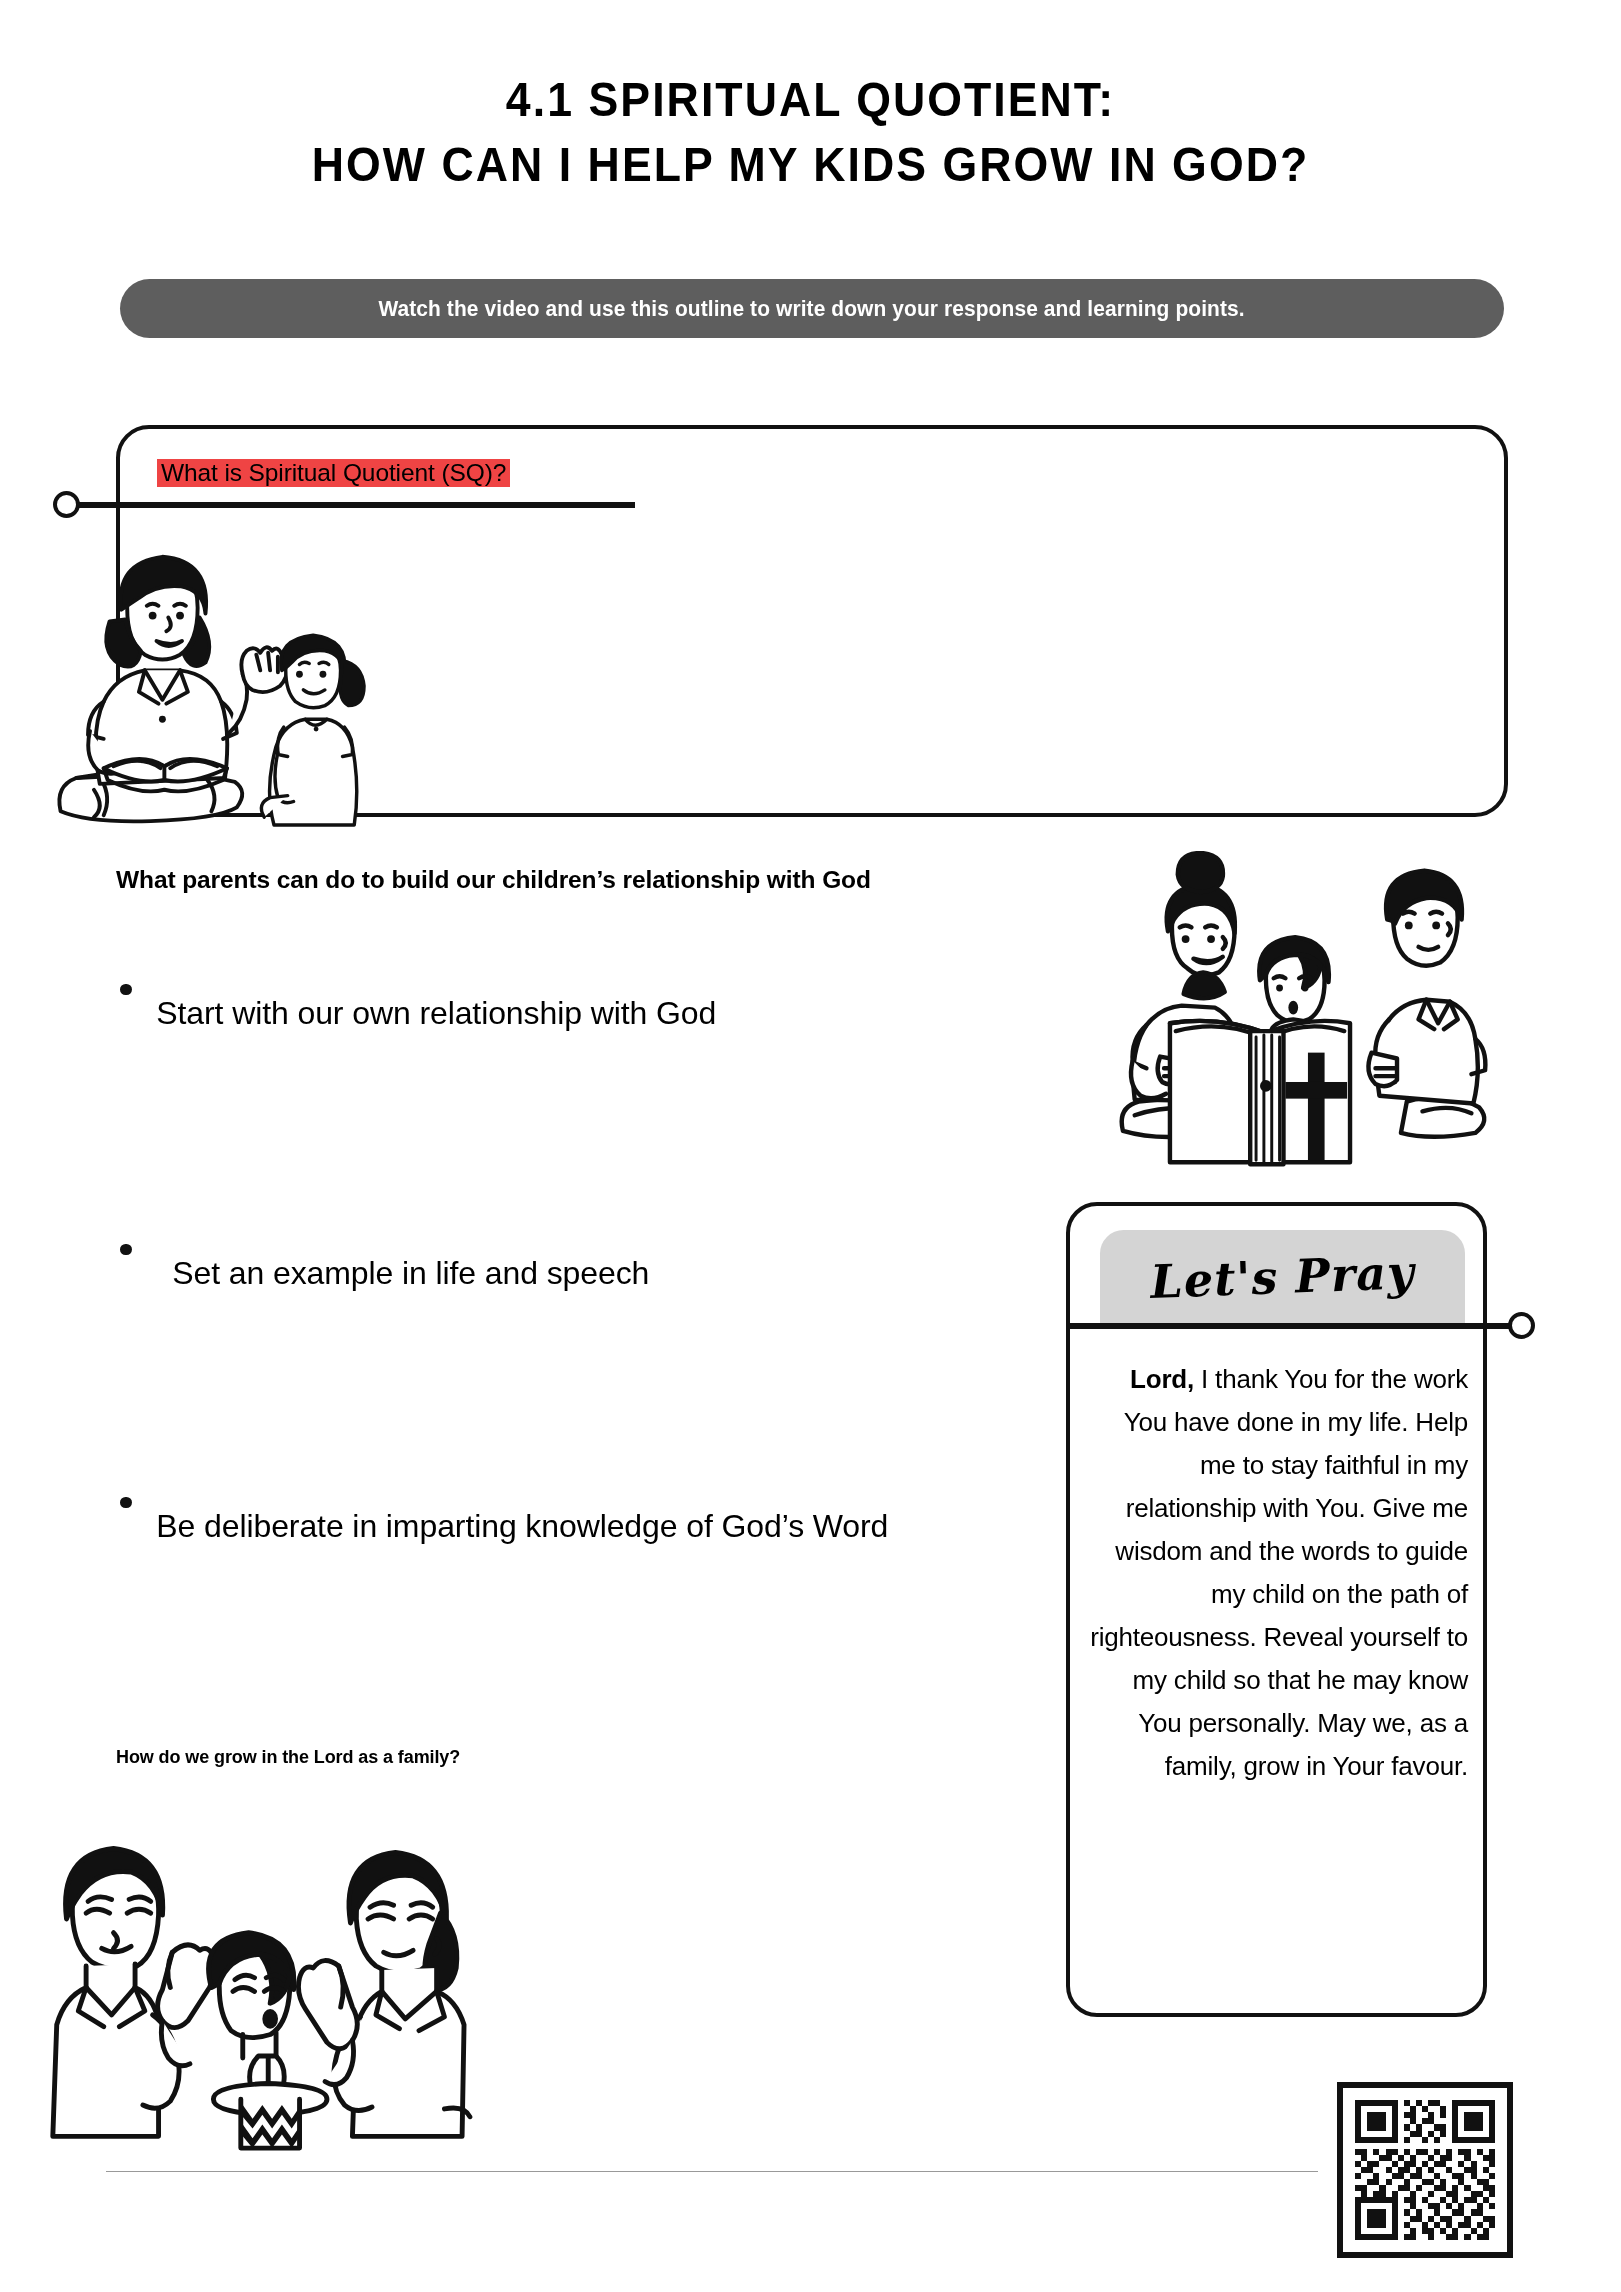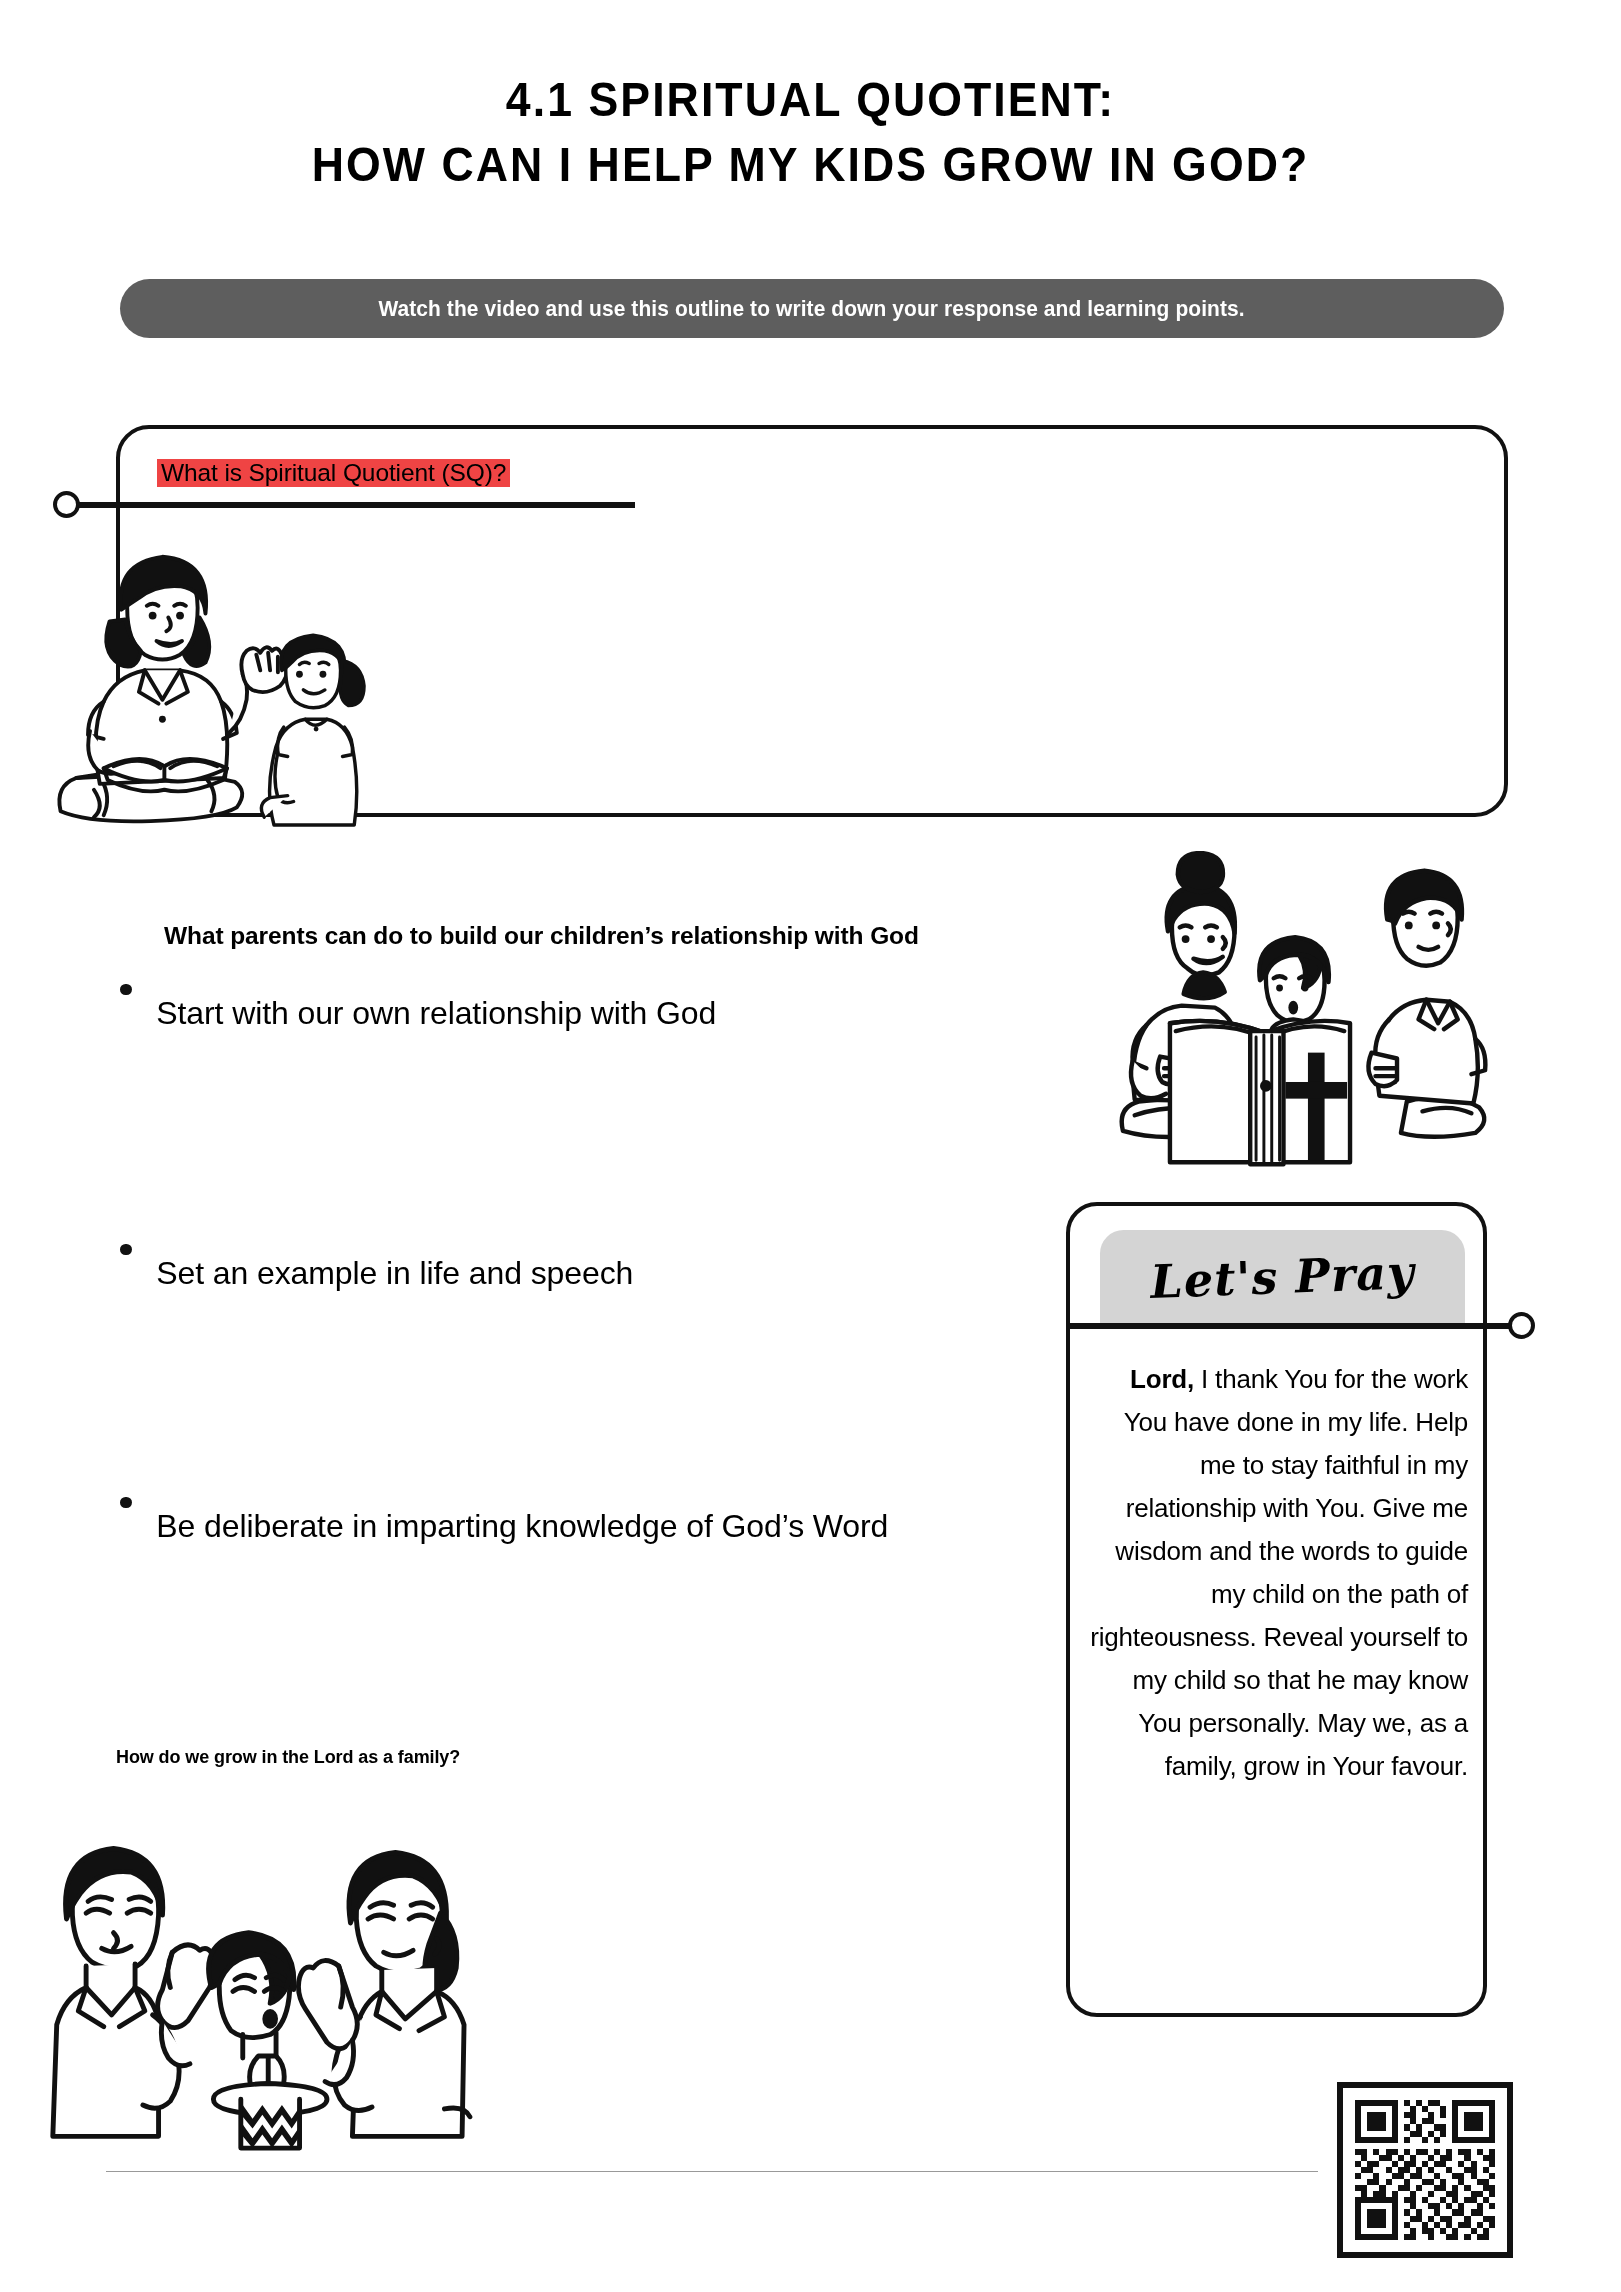--- a/index.html
+++ b/index.html
@@ -107,25 +107,24 @@
     top: 545px;
     width: 323px;
     height: 284px;
     z-index: 8;
   }
 
   
   #parents-heading {
     position: absolute;
     left: 116px;
-    top: 922px;
+    top: 866px;
     font-size: 24.5px;
     font-weight: bold;
     letter-spacing: -0.1px;
-    margin-left: 48px;
   }
 
   
   .bullet-row {
     position: absolute;
     left: 120px;
     width: 941px;
     display: flex;
     align-items: flex-start;
   }
@@ -138,21 +137,21 @@
     margin-right: 24.5px;
     flex: 0 0 auto;
   }
   .bullet-text {
     font-size: 32px;
     line-height: 35px;
     letter-spacing: -0.1px;
     margin-top: 26px;
   }
   #bullet-1 { top: 970px; }
-  #bullet-2 { top: 1230px; }
+  #bullet-2 { top: 1230px; gap: 16px; }
   #bullet-3 { top: 1483px; }
 
   
   #illus-family-bible {
     position: absolute;
     left: 1117px;
     top: 851px;
     width: 377px;
     height: 323px;
   }

